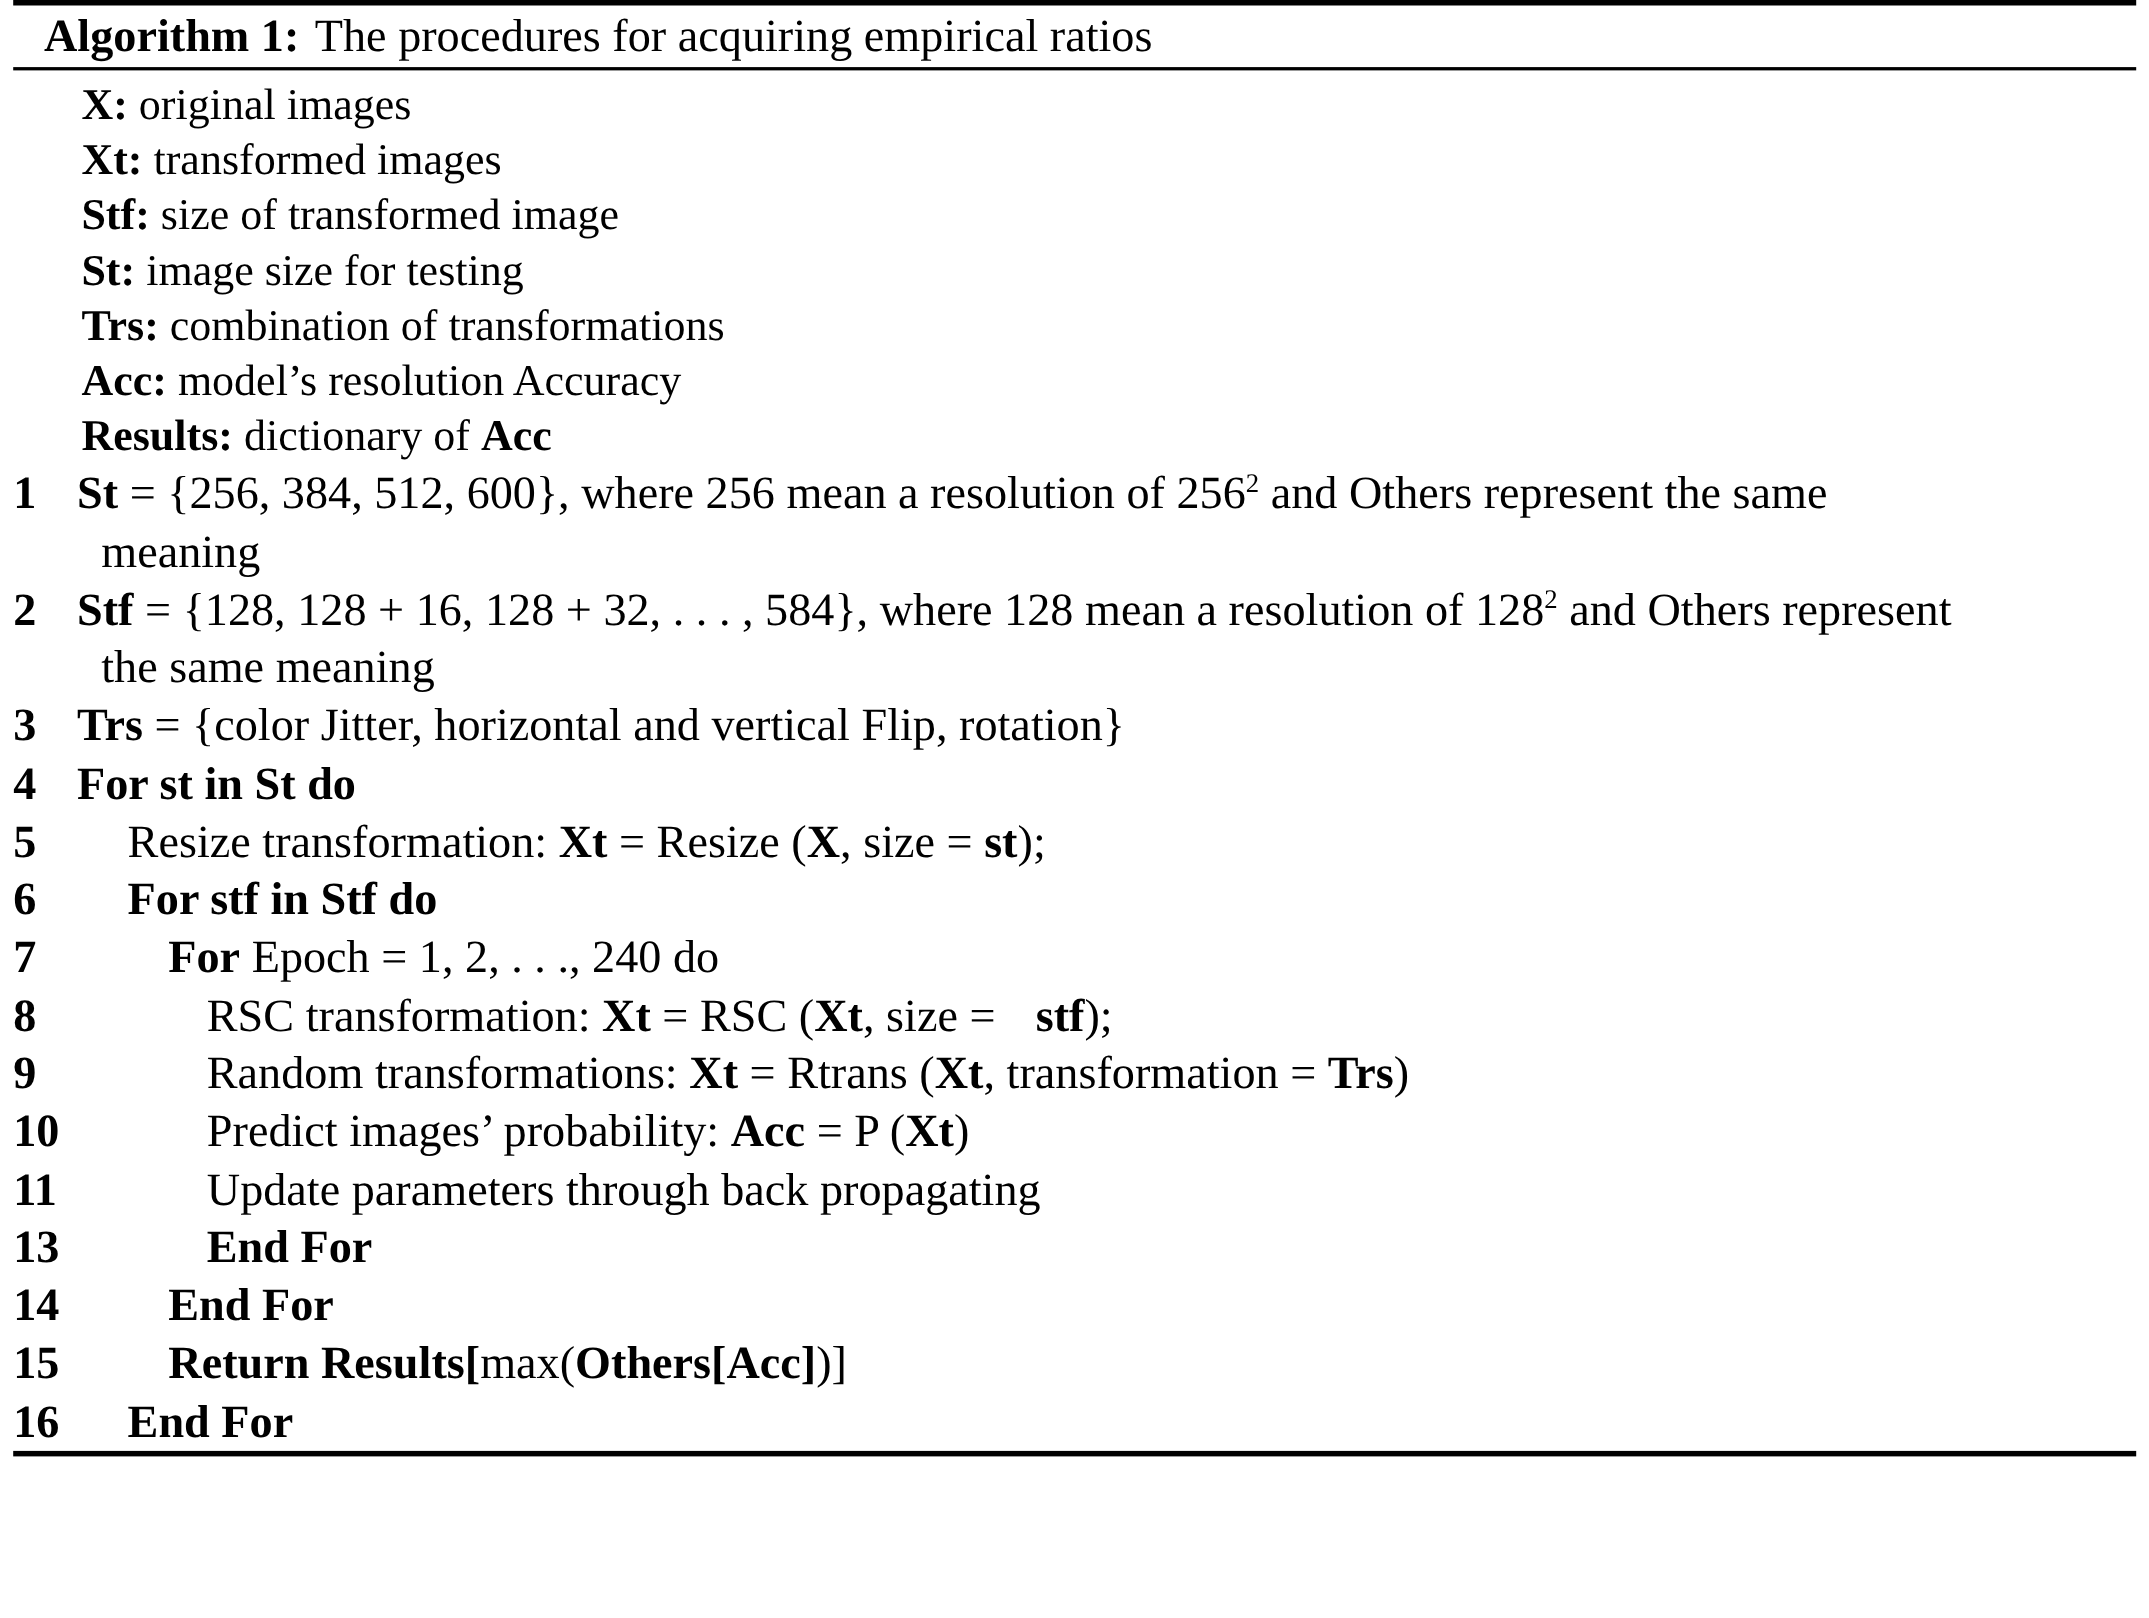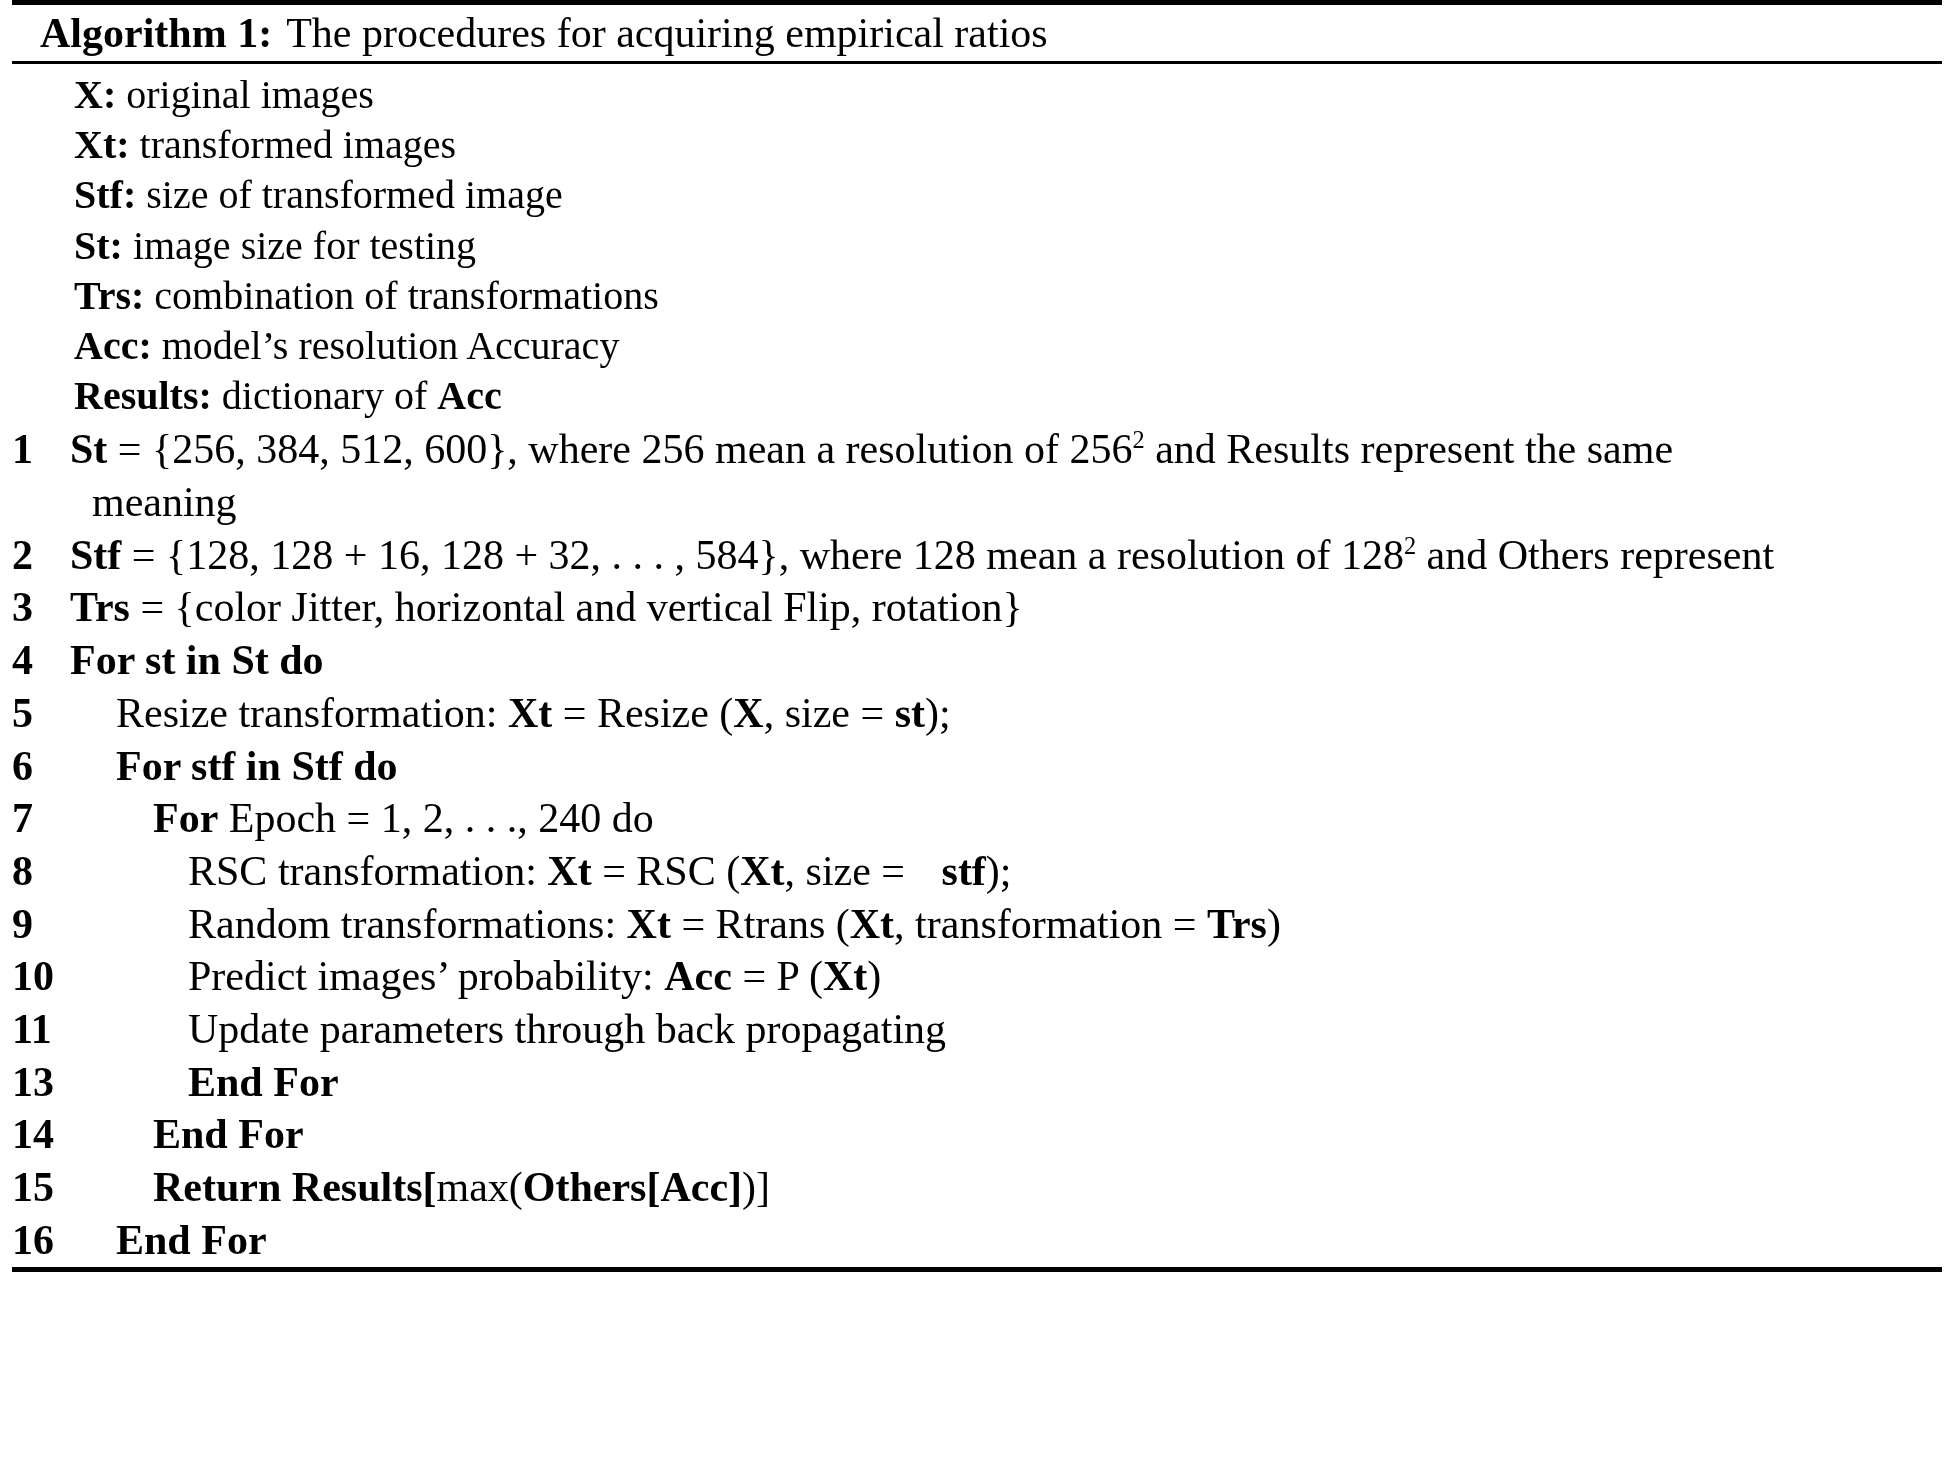--- a/index.html
+++ b/index.html
@@ -116,29 +116,30 @@
     <div class="decl"><b>Trs:</b> <span>combination of transformations</span></div>
     <div class="decl"><b>Acc:</b> <span>model’s resolution Accuracy</span></div>
     <div class="decl"><b>Results:</b> <span>dictionary of </span><b>Acc</b></div>
   </div>
 
   <div class="steps">
 
     <div class="step">
       <div class="step-num">1</div>
       <div class="step-body ind0">
-        <span class="wrapline"><b>St</b><span> = {256, 384, 512, 600}, where 256 mean a resolution of 256</span><sup>2</sup><span> and Results represent the same</span></span>
+        <span class="wrapline"><b>St</b><span> = {256, 384, 512, 600}, where 256 mean a resolution of 256</span><sup>2</sup><span> and Others represent the same</span></span>
         <span class="wrapline ind-cont">meaning</span>
       </div>
     </div>
 
     <div class="step">
       <div class="step-num">2</div>
       <div class="step-body ind0">
         <span class="wrapline"><b>Stf</b><span> = {128, 128 + 16, 128 + 32, . . . , 584}, where 128 mean a resolution of 128</span><sup>2</sup><span> and Others represent</span></span>
+        <span class="wrapline ind-cont">the same meaning</span>
       </div>
     </div>
 
     <div class="step">
       <div class="step-num">3</div>
       <div class="step-body ind0">
         <b>Trs</b><span> = {color Jitter, horizontal and vertical Flip, rotation}</span>
       </div>
     </div>
 

